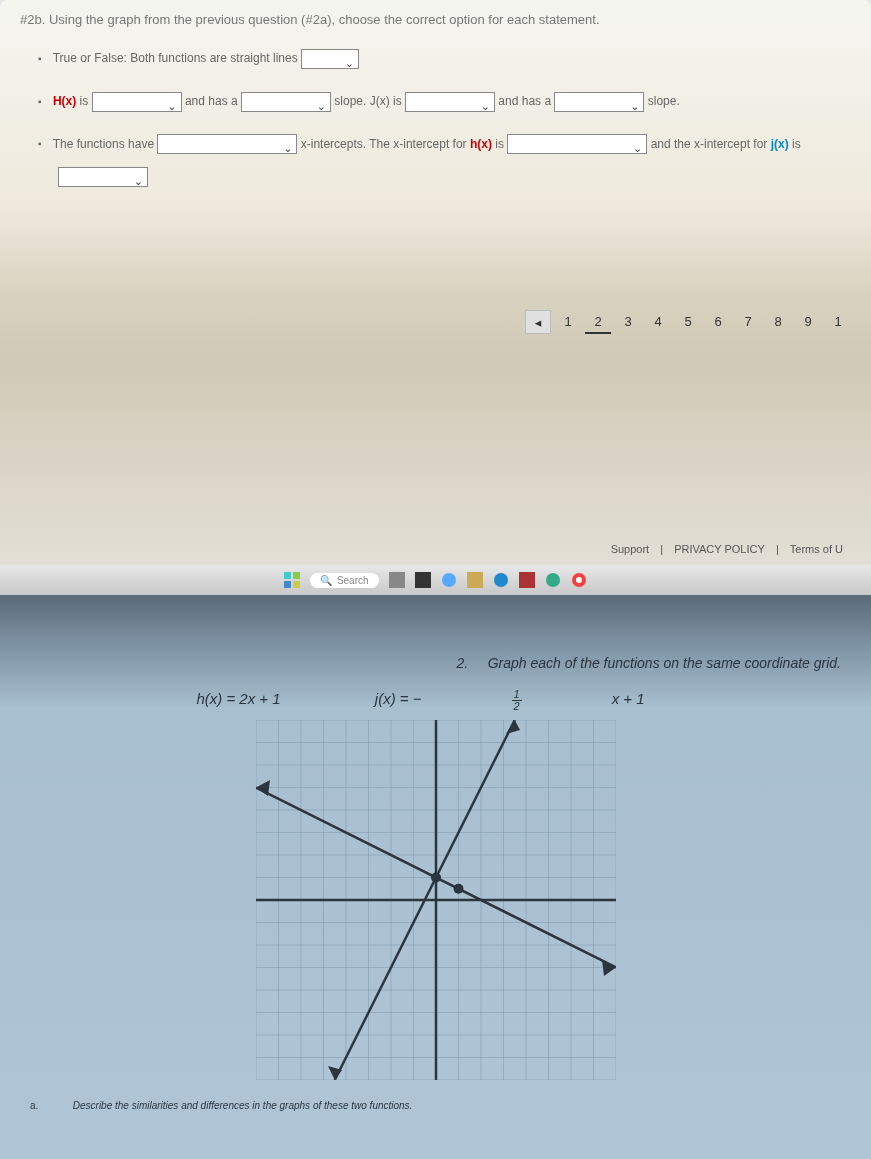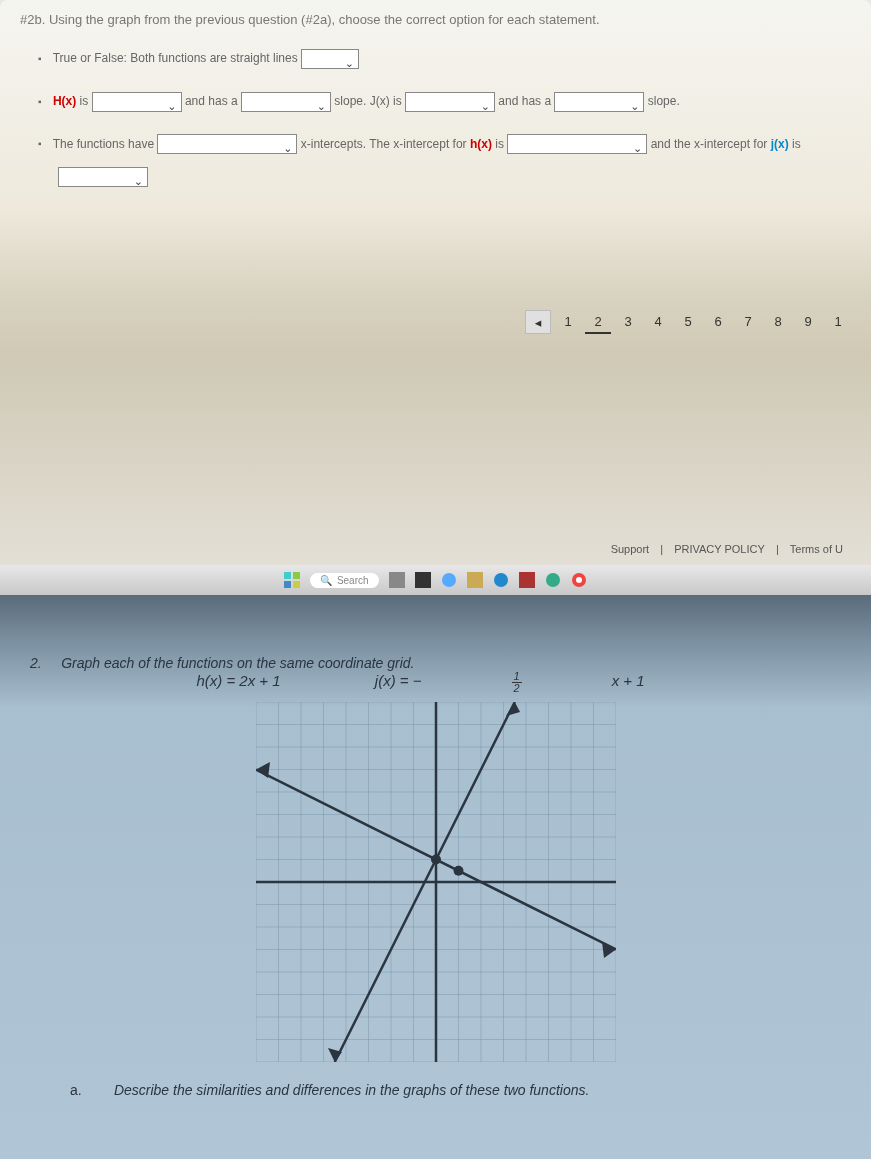--- a/index.html
+++ b/index.html
@@ -20,29 +20,29 @@
 .pager span { width: 26px; height: 24px; display: flex; align-items: center; justify-content: center; font-size: 13px; color: #333; }
 .pager .prev { background: #e0e0e0; border: 1px solid #bbb; }
 .pager .num { border-bottom: 2px solid transparent; }
 .pager .num.active { border-bottom: 2px solid #333; }
 .footer-links { position: absolute; right: 24px; bottom: 40px; font-size: 11px; color: #555; }
 .footer-links span { margin: 0 4px; }
 .taskbar { position: absolute; bottom: 0; left: 0; right: 0; height: 30px; background: linear-gradient(180deg, #e8e8e8, #c8c8c8); display: flex; align-items: center; justify-content: center; gap: 10px; font-size: 11px; color: #555; }
 .taskbar .search { background: #fff; border-radius: 12px; padding: 2px 10px; display: flex; align-items: center; gap: 4px; font-size: 10px; color: #888; }
 .tb-icon { width: 16px; height: 16px; display: inline-block; }
 .paper-bottom { background: linear-gradient(180deg, #5a6b7a 0%, #7a8fa0 8%, #a8bfd0 20%, #b0c5d5 100%); padding: 60px 30px 30px 30px; min-height: 564px; color: #333; font-style: italic; }
-.q2-header { font-size: 14px; color: #2a3540; }
+.q2-header { font-size: 14px; margin-bottom: 18px; color: #2a3540; text-align: right; }
 .q2-eq { text-align: center; font-size: 15px; margin-bottom: 8px; color: #2a3540; font-style: italic; }
 .q2-eq span { margin: 0 30px; }
 .frac { display: inline-block; vertical-align: middle; text-align: center; font-size: 11px; line-height: 1; }
 .frac .n { display: block; border-bottom: 1px solid #333; padding: 0 2px; }
 .frac .d { display: block; padding: 0 2px; }
 .graph-wrap { display: flex; justify-content: center; margin-bottom: 20px; }
 .graph { width: 360px; height: 360px; position: relative; }
-.q2a { font-size: 14px; color: #2a3540; margin-top: 20px; margin-left: 40px; }
+.q2a { font-size: 10px; color: #2a3540; margin-top: 20px; }
 .q2a-label { display: inline-block; width: 40px; font-style: normal; }
 </style>
 </head>
 <body>
 
 <div class="screen-top">
   <div class="q-header">#2b. Using the graph from the previous question (#2a), choose the correct option for each statement.</div>
 
   <ul class="bullets">
     <li>

